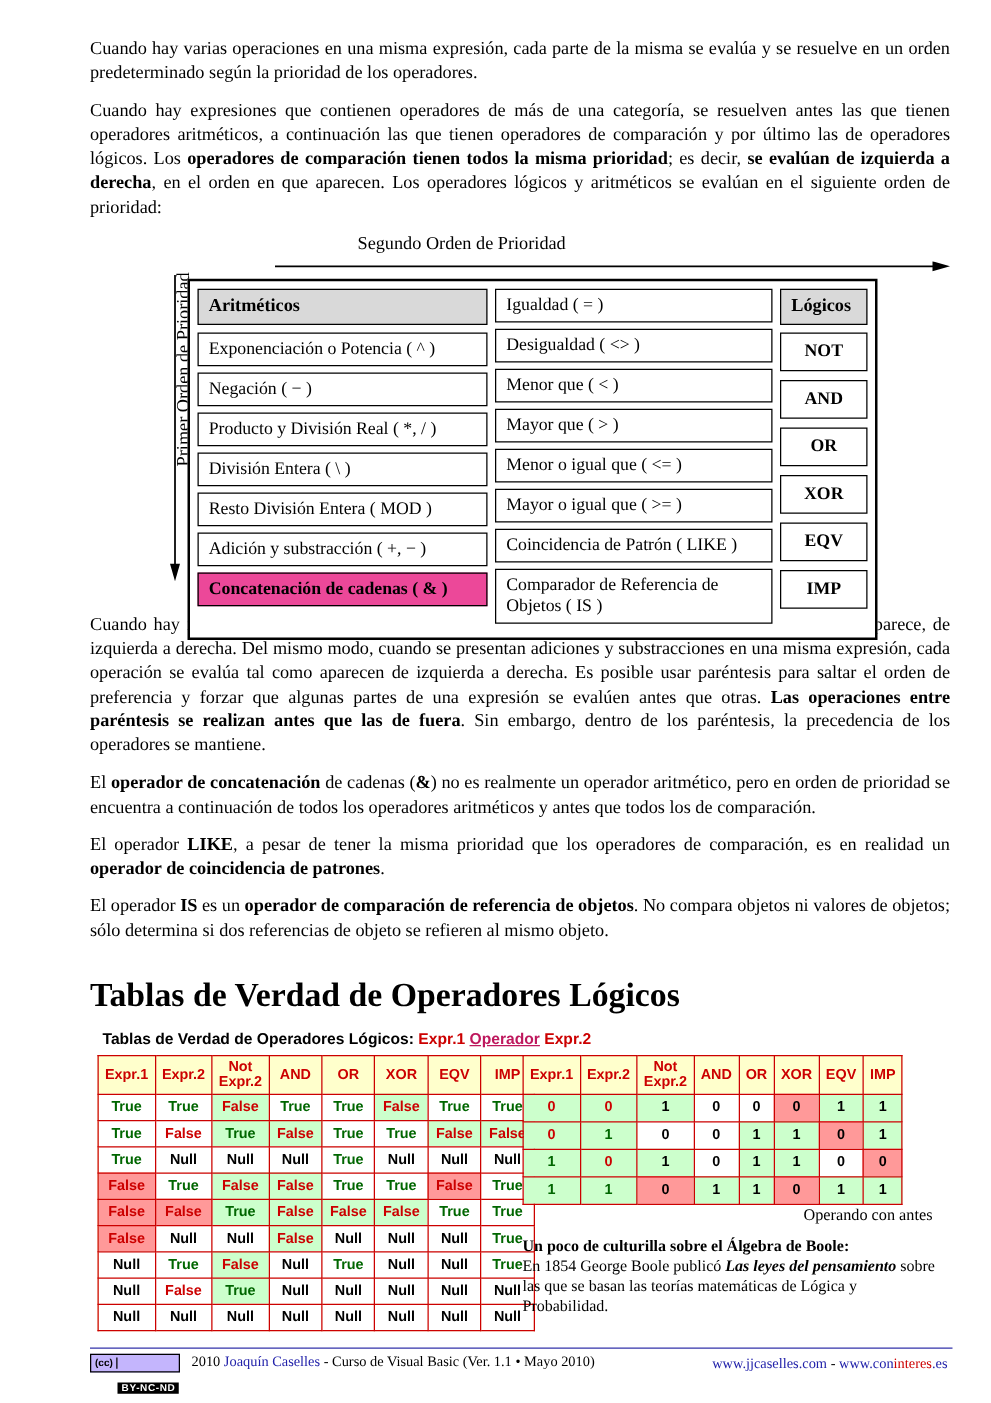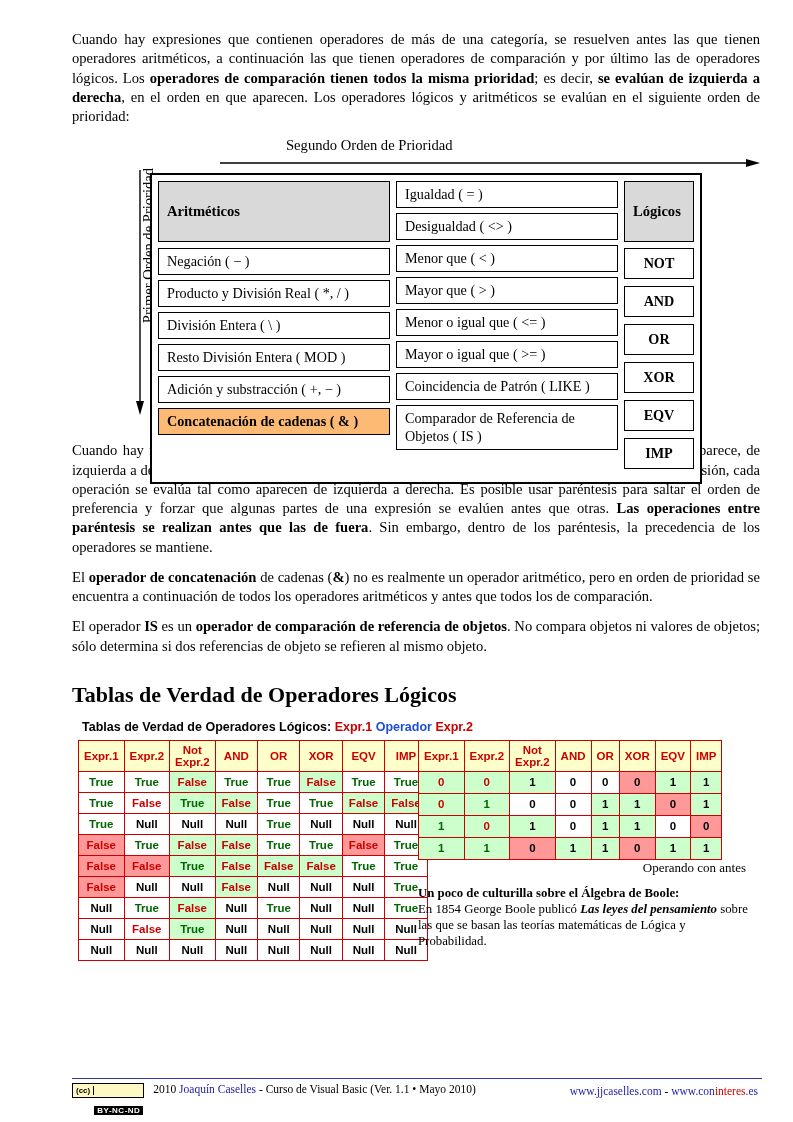--- a/index.html
+++ b/index.html
@@ -23,21 +23,21 @@
   }
   h1.doc-title {
     font-family: "Liberation Serif", serif;
     font-size: 25px;
     font-weight: bold;
     margin: 8px 0 14px 0;
     letter-spacing: 0.2px;
   }
   h2.doc-subtitle {
     font-family: "Liberation Serif", serif;
-    font-size: 22px;
+    font-size: 27px;
     font-weight: bold;
     margin: 26px 0 12px 0;
   }
   p.para {
     font-size: 14.6px;
     line-height: 1.32;
     margin: 0 0 11px 0;
     text-align: justify;
     width: 688px;
   }
@@ -92,49 +92,49 @@
     gap: 6px;
   }
   .col-arit { width: 232px; }
   .col-comp { width: 222px; }
   .col-log  { width: 70px; }
   .cell-head {
     border: 1.5px solid #000;
     background: #d9d9d9;
     font-weight: bold;
     font-size: 14.6px;
-    padding: 21px 8px;
+    padding: 5px 8px;
     margin-bottom: 6px;
   }
   .cell {
     border: 1.2px solid #000;
     font-size: 14.2px;
     padding: 4px 8px;
     margin-bottom: 5px;
     background: #fff;
     line-height: 1.2;
   }
-  .cell.shaded { background: #fdba74; }
+  .cell.shaded { background: #ec4899; }
   .col-log .cell {
     text-align: center;
     font-weight: bold;
     padding: 6px 4px;
     margin-bottom: 7px;
   }
   .cell.tall { padding-bottom: 4px; }
 
   
   .tt-title {
     font-family: "Liberation Sans", sans-serif;
     font-size: 12.5px;
     font-weight: bold;
     margin: 4px 0 6px 10px;
   }
   .tt-title .op-red { color: #cc0000; }
-  .tt-title .op-orange { color: #1d4ed8; }
+  .tt-title .op-orange { color: #be185d; text-decoration: underline; }
   .tt-area {
     position: relative;
     width: 700px;
     height: 200px;
     margin-left: 6px;
   }
   table.tt {
     border-collapse: collapse;
     font-family: "Liberation Sans", sans-serif;
     font-size: 11.5px;
@@ -220,21 +220,21 @@
     padding-top: 4px;
     font-family: "Liberation Serif", serif;
     font-size: 11.5px;
     display: flex;
     align-items: center;
   }
   .cc-badge {
     display: inline-flex;
     align-items: center;
     border: 1px solid #000;
-    background: #fef9c3;
+    background: #c4b5fd;
     font-family: "Liberation Sans", sans-serif;
     font-size: 8px;
     height: 13px;
     margin-right: 6px;
   }
   .cc-badge .cc1 {
     padding: 0 3px;
     border-right: 1px solid #000;
     font-weight: bold;
   }
@@ -253,40 +253,42 @@
   }
   .lnk { color: #2222aa; }
   .lnk-red { color: #cc0000; }
 </style>
 </head>
 <body>
 
 <div class="page">
 
 
+  <p class="para">Cuando hay varias operaciones en una misma expresión, cada parte de la misma se evalúa y se resuelve en un orden predeterminado según la prioridad de los operadores.</p>
 
   <p class="para">
     <span>Cuando hay expresiones que contienen operadores de más de una categoría, se resuelven antes las que tienen operadores aritméticos, a continuación las que tienen operadores de comparación y por último las de operadores lógicos. Los </span><span class="b">operadores de comparación tienen todos la misma prioridad</span><span>; es decir, </span><span class="b">se evalúan de izquierda a derecha</span><span>, en el orden en que aparecen. Los operadores lógicos y aritméticos se evalúan en el siguiente orden de prioridad:</span>
   </p>
 
   <div class="prio-wrap">
     <div class="seg-label">Segundo  Orden  de  Prioridad</div>
     <svg class="arrow-h" viewBox="0 0 540 9">
       <line x1="0" y1="4" x2="528" y2="4" stroke="#000" stroke-width="1.4"></line>
       <polygon points="540,4 526,0 526,8" fill="#000"></polygon>
     </svg>
     <svg class="arrow-v" viewBox="0 0 12 245">
       <line x1="6" y1="0" x2="6" y2="233" stroke="#000" stroke-width="1.4"></line>
       <polygon points="6,245 2,231 10,231" fill="#000"></polygon>
     </svg>
     <div class="prim-label">Primer  Orden  de  Prioridad</div>
 
     <div class="prio-table">
       <div class="col-arit">
         <div class="cell-head">Aritméticos</div>
+        <div class="cell">Exponenciación o Potencia ( ^ )</div>
         <div class="cell">Negación ( − )</div>
         <div class="cell">Producto y División Real ( *, / )</div>
         <div class="cell">División Entera ( \ )</div>
         <div class="cell">Resto División Entera ( MOD )</div>
         <div class="cell">Adición y substracción ( +, − )</div>
         <div class="cell shaded b">Concatenación de cadenas ( &amp; )</div>
       </div>
 
       <div class="col-comp">
         <div class="cell">Igualdad ( = )</div>
@@ -312,20 +314,23 @@
   </div>
 
   <p class="para">
     <span>Cuando hay multiplicación y división en la misma expresión, cada operación se evalúa a medida que aparece, de izquierda a derecha. Del mismo modo, cuando se presentan adiciones y substracciones en una misma expresión, cada operación se evalúa tal como aparecen de izquierda a derecha. Es posible usar paréntesis para saltar el orden de preferencia y forzar que algunas partes de una expresión se evalúen antes que otras. </span><span class="b">Las operaciones entre paréntesis se realizan antes que las de fuera</span><span>. Sin embargo, dentro de los paréntesis, la precedencia de los operadores se mantiene.</span>
   </p>
 
   <p class="para">
     <span>El </span><span class="b">operador de concatenación</span><span> de cadenas (</span><span class="b">&amp;</span><span>) no es realmente un operador aritmético, pero en orden de prioridad se encuentra a continuación de todos los operadores aritméticos y antes que todos los de comparación.</span>
   </p>
 
+  <p class="para">
+    <span>El operador </span><span class="b">LIKE</span><span>, a pesar de tener la misma prioridad que los operadores de comparación, es en realidad un </span><span class="b">operador de coincidencia de patrones</span><span>.</span>
+  </p>
 
   <p class="para">
     <span>El operador </span><span class="b">IS</span><span> es un </span><span class="b">operador de comparación de referencia de objetos</span><span>. No compara objetos ni valores de objetos; sólo determina si dos referencias de objeto se refieren al mismo objeto.</span>
   </p>
 
   <h2 class="doc-subtitle">Tablas de Verdad de Operadores Lógicos</h2>
 
   <div class="tt-title">
     <span>Tablas de Verdad de Operadores Lógicos:</span>
     <span class="op-red">Expr.1</span>

